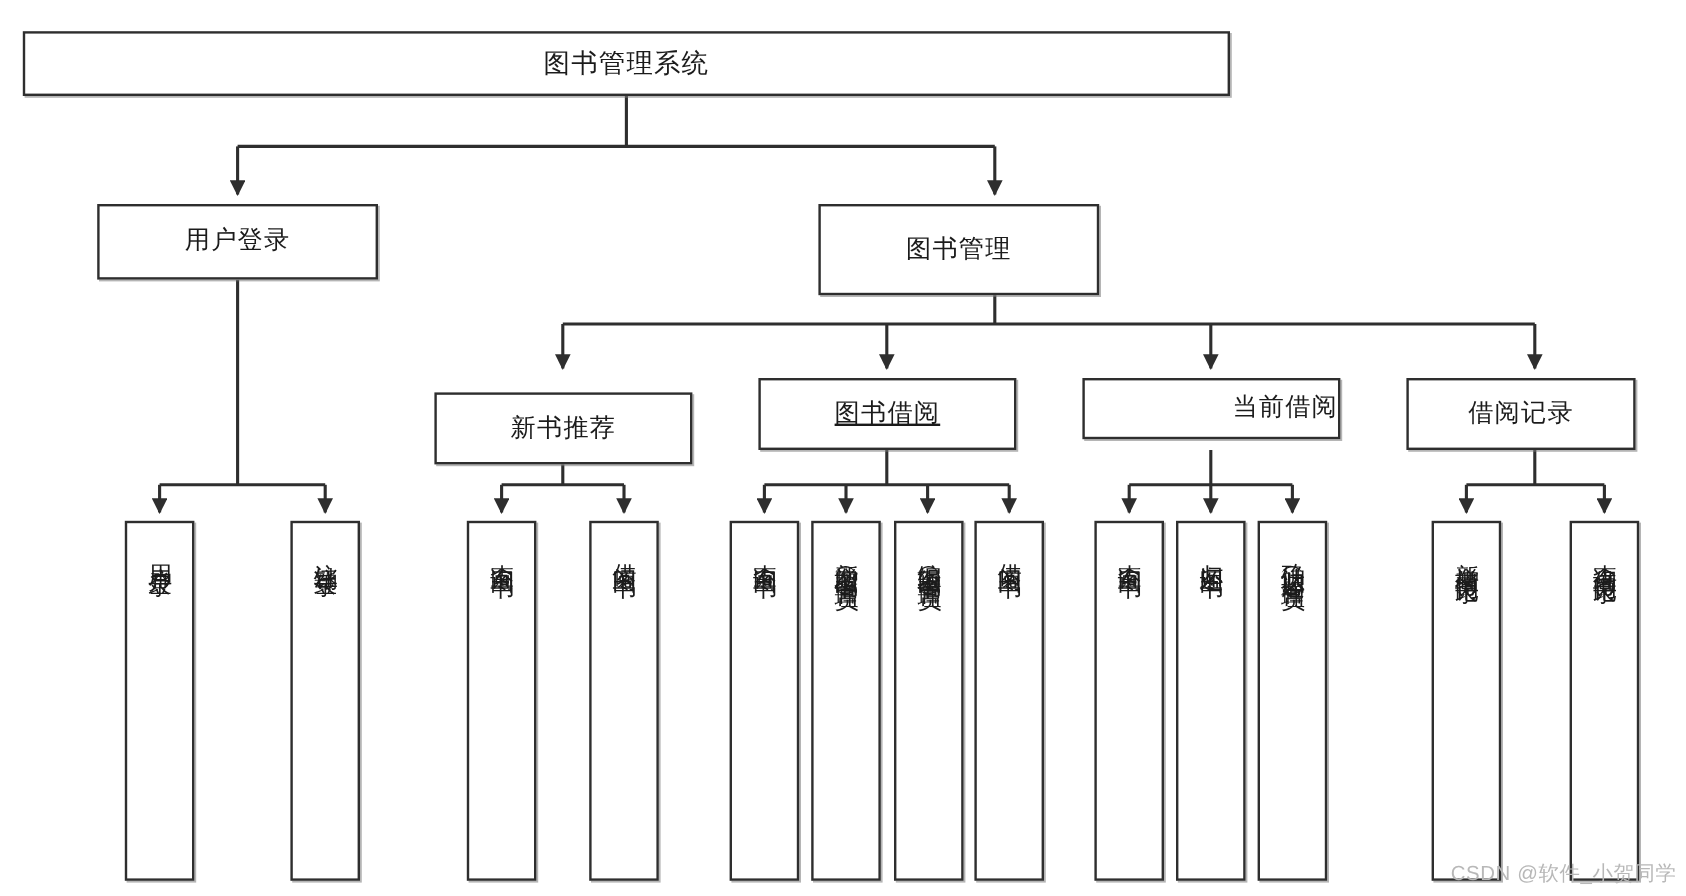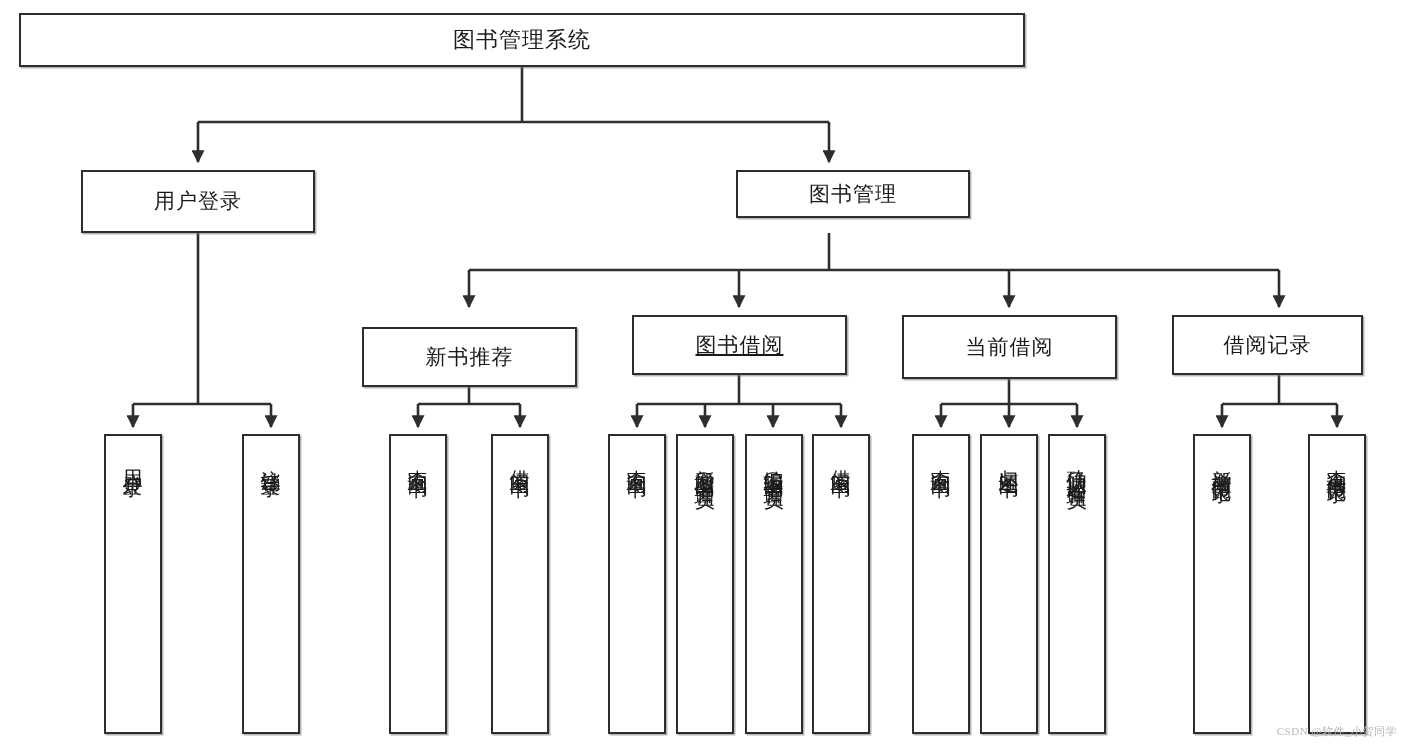--- a/index.html
+++ b/index.html
@@ -57,26 +57,25 @@
     text-orientation: upright;
     font-size: 20px;
     letter-spacing: 3px;
     line-height: 1;
     white-space: nowrap;
   }
   #watermark {
     position: absolute;
     right: 8px;
     bottom: 8px;
-    font-size: 11px;
+    font-size: 17px;
     color: #b8b8b8;
     letter-spacing: 0.5px;
     z-index: 5;
     white-space: nowrap;
-    font-family: Liberation Serif, serif;
   }
 </style>
 </head>
 <body>
 
 <div id="diagram-root">
 
   <svg id="connector-layer" viewBox="0 0 1405 747">
     <defs>
       <marker id="arrow" viewBox="0 0 10 10" refX="9" refY="5" markerWidth="5" markerHeight="5" orient="auto-start-reverse">
@@ -120,38 +119,38 @@
       <path d="M 1009 404 L 1009 427" marker-end="url(#arrow)"></path>
       <path d="M 1077 404 L 1077 427" marker-end="url(#arrow)"></path>
 
       <path d="M 1279 375 L 1279 404"></path>
       <path d="M 1222 404 L 1337 404"></path>
       <path d="M 1222 404 L 1222 427" marker-end="url(#arrow)"></path>
       <path d="M 1337 404 L 1337 427" marker-end="url(#arrow)"></path>
     </g>
   </svg>
 
-  <div class="node root" style="left:19px; top:13px; width:1006px; height:54px;justify-content:center;">
+  <div class="node root" style="left:19px; top:26px; width:1006px; height:54px;justify-content:center;">
     <span class="node-label">图书管理系统</span>
   </div>
 
   <div class="node" style="left:81px; top:170px; width:234px; height:63px;">
     <span class="node-label">用户登录</span>
   </div>
-  <div class="node" style="left:736px; top:170px; width:234px; height:48px;align-items:center;">
+  <div class="node" style="left:682px; top:170px; width:234px; height:76px;align-items:center;">
     <span class="node-label">图书管理</span>
   </div>
 
   <div class="node" style="left:362px; top:315px; width:215px; height:60px;margin-top:12px;">
     <span class="node-label">新书推荐</span>
   </div>
   <div class="node" style="left:632px; top:315px; width:215px; height:60px;text-decoration:underline;">
     <span class="node-label">图书借阅</span>
   </div>
-  <div class="node" style="left:902px; top:315px; width:215px; height:64px;">
+  <div class="node" style="left:902px; top:315px; width:215px; height:51px;justify-content:flex-end;">
     <span class="node-label">当前借阅</span>
   </div>
   <div class="node" style="left:1172px; top:315px; width:191px; height:60px;">
     <span class="node-label">借阅记录</span>
   </div>
 
   <div class="node leaf" style="left:104px; top:434px; width:58px; height:300px;">
     <span class="node-label">用户登录</span>
   </div>
   <div class="node leaf" style="left:242px; top:434px; width:58px; height:300px;">

